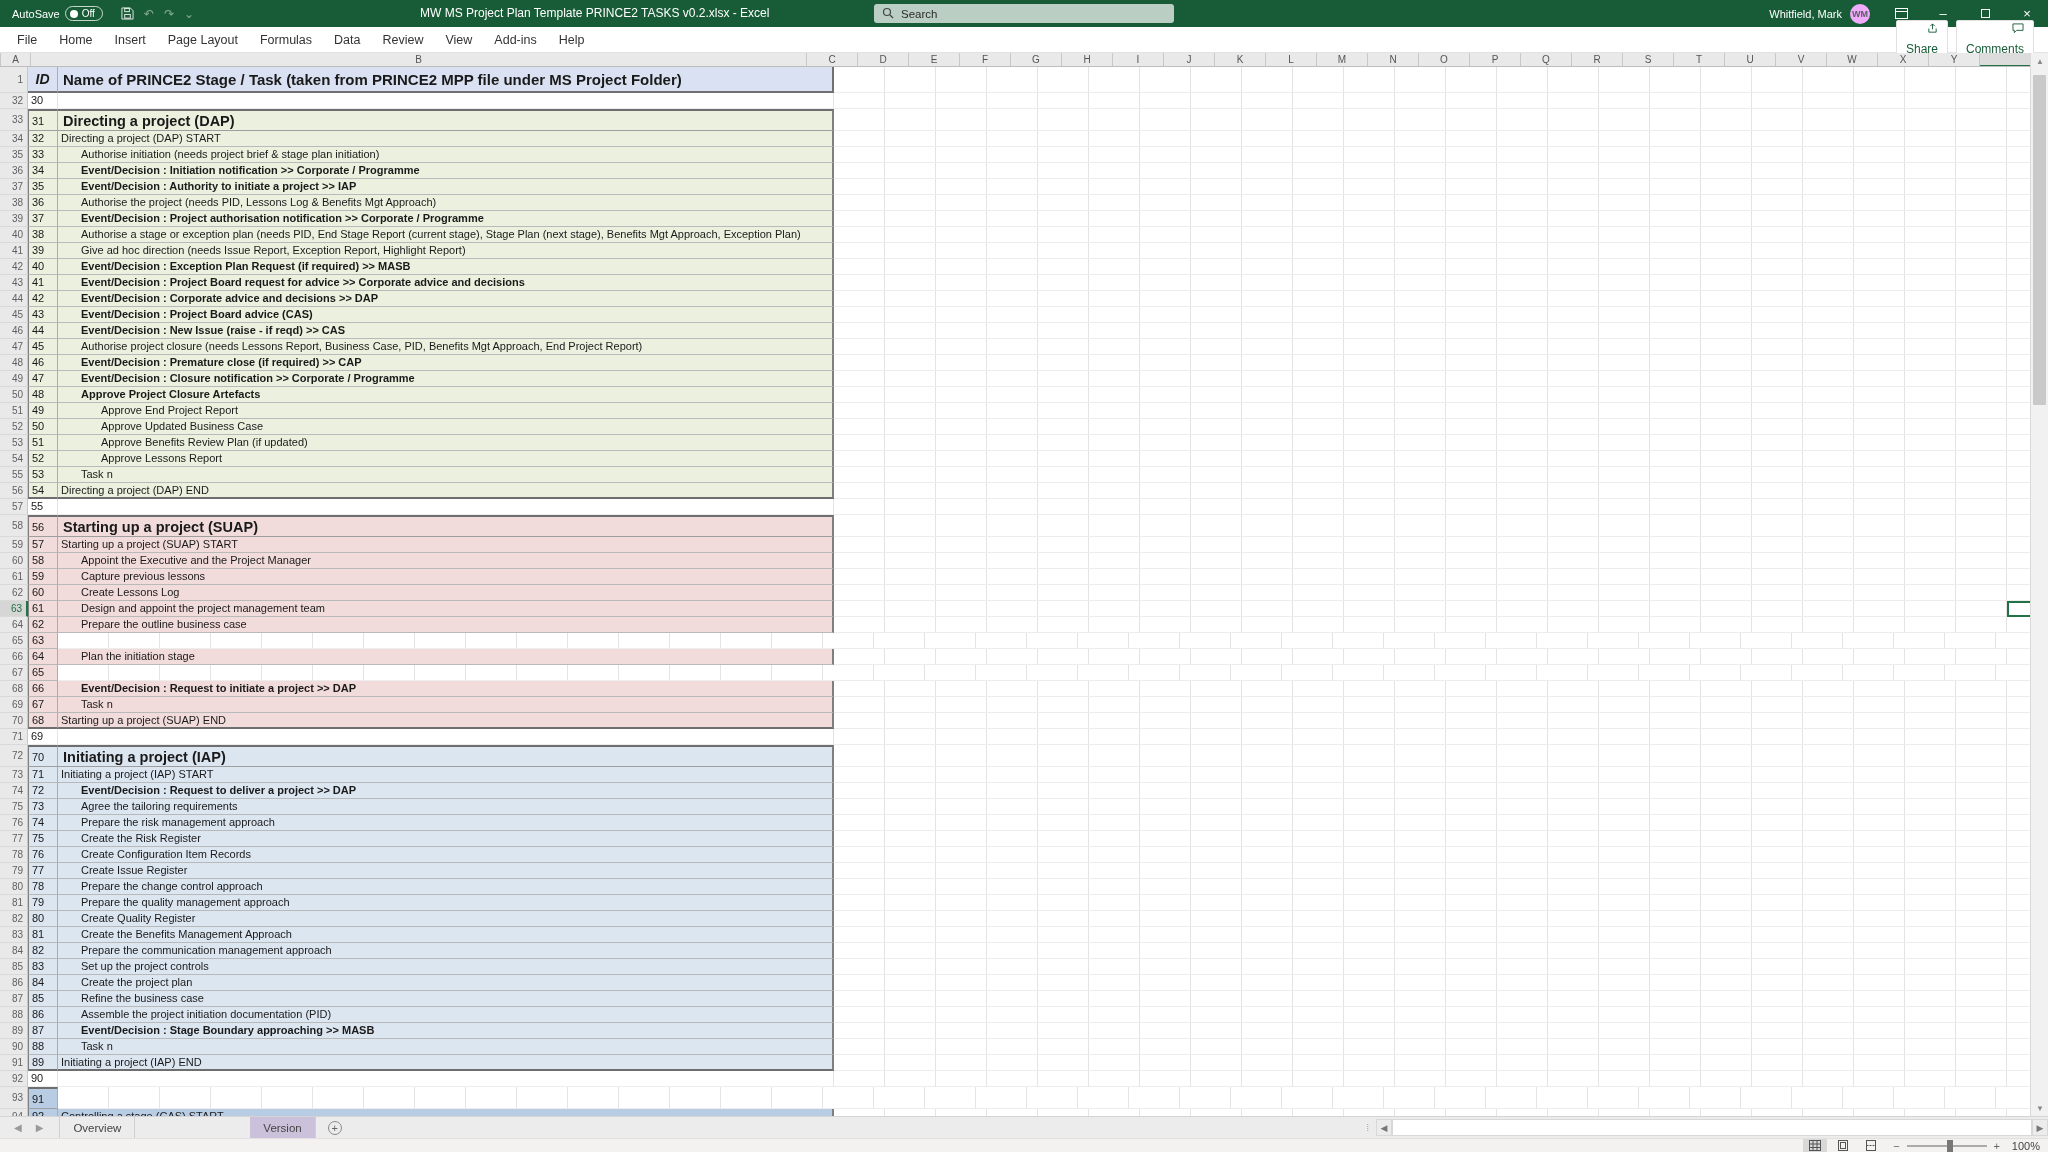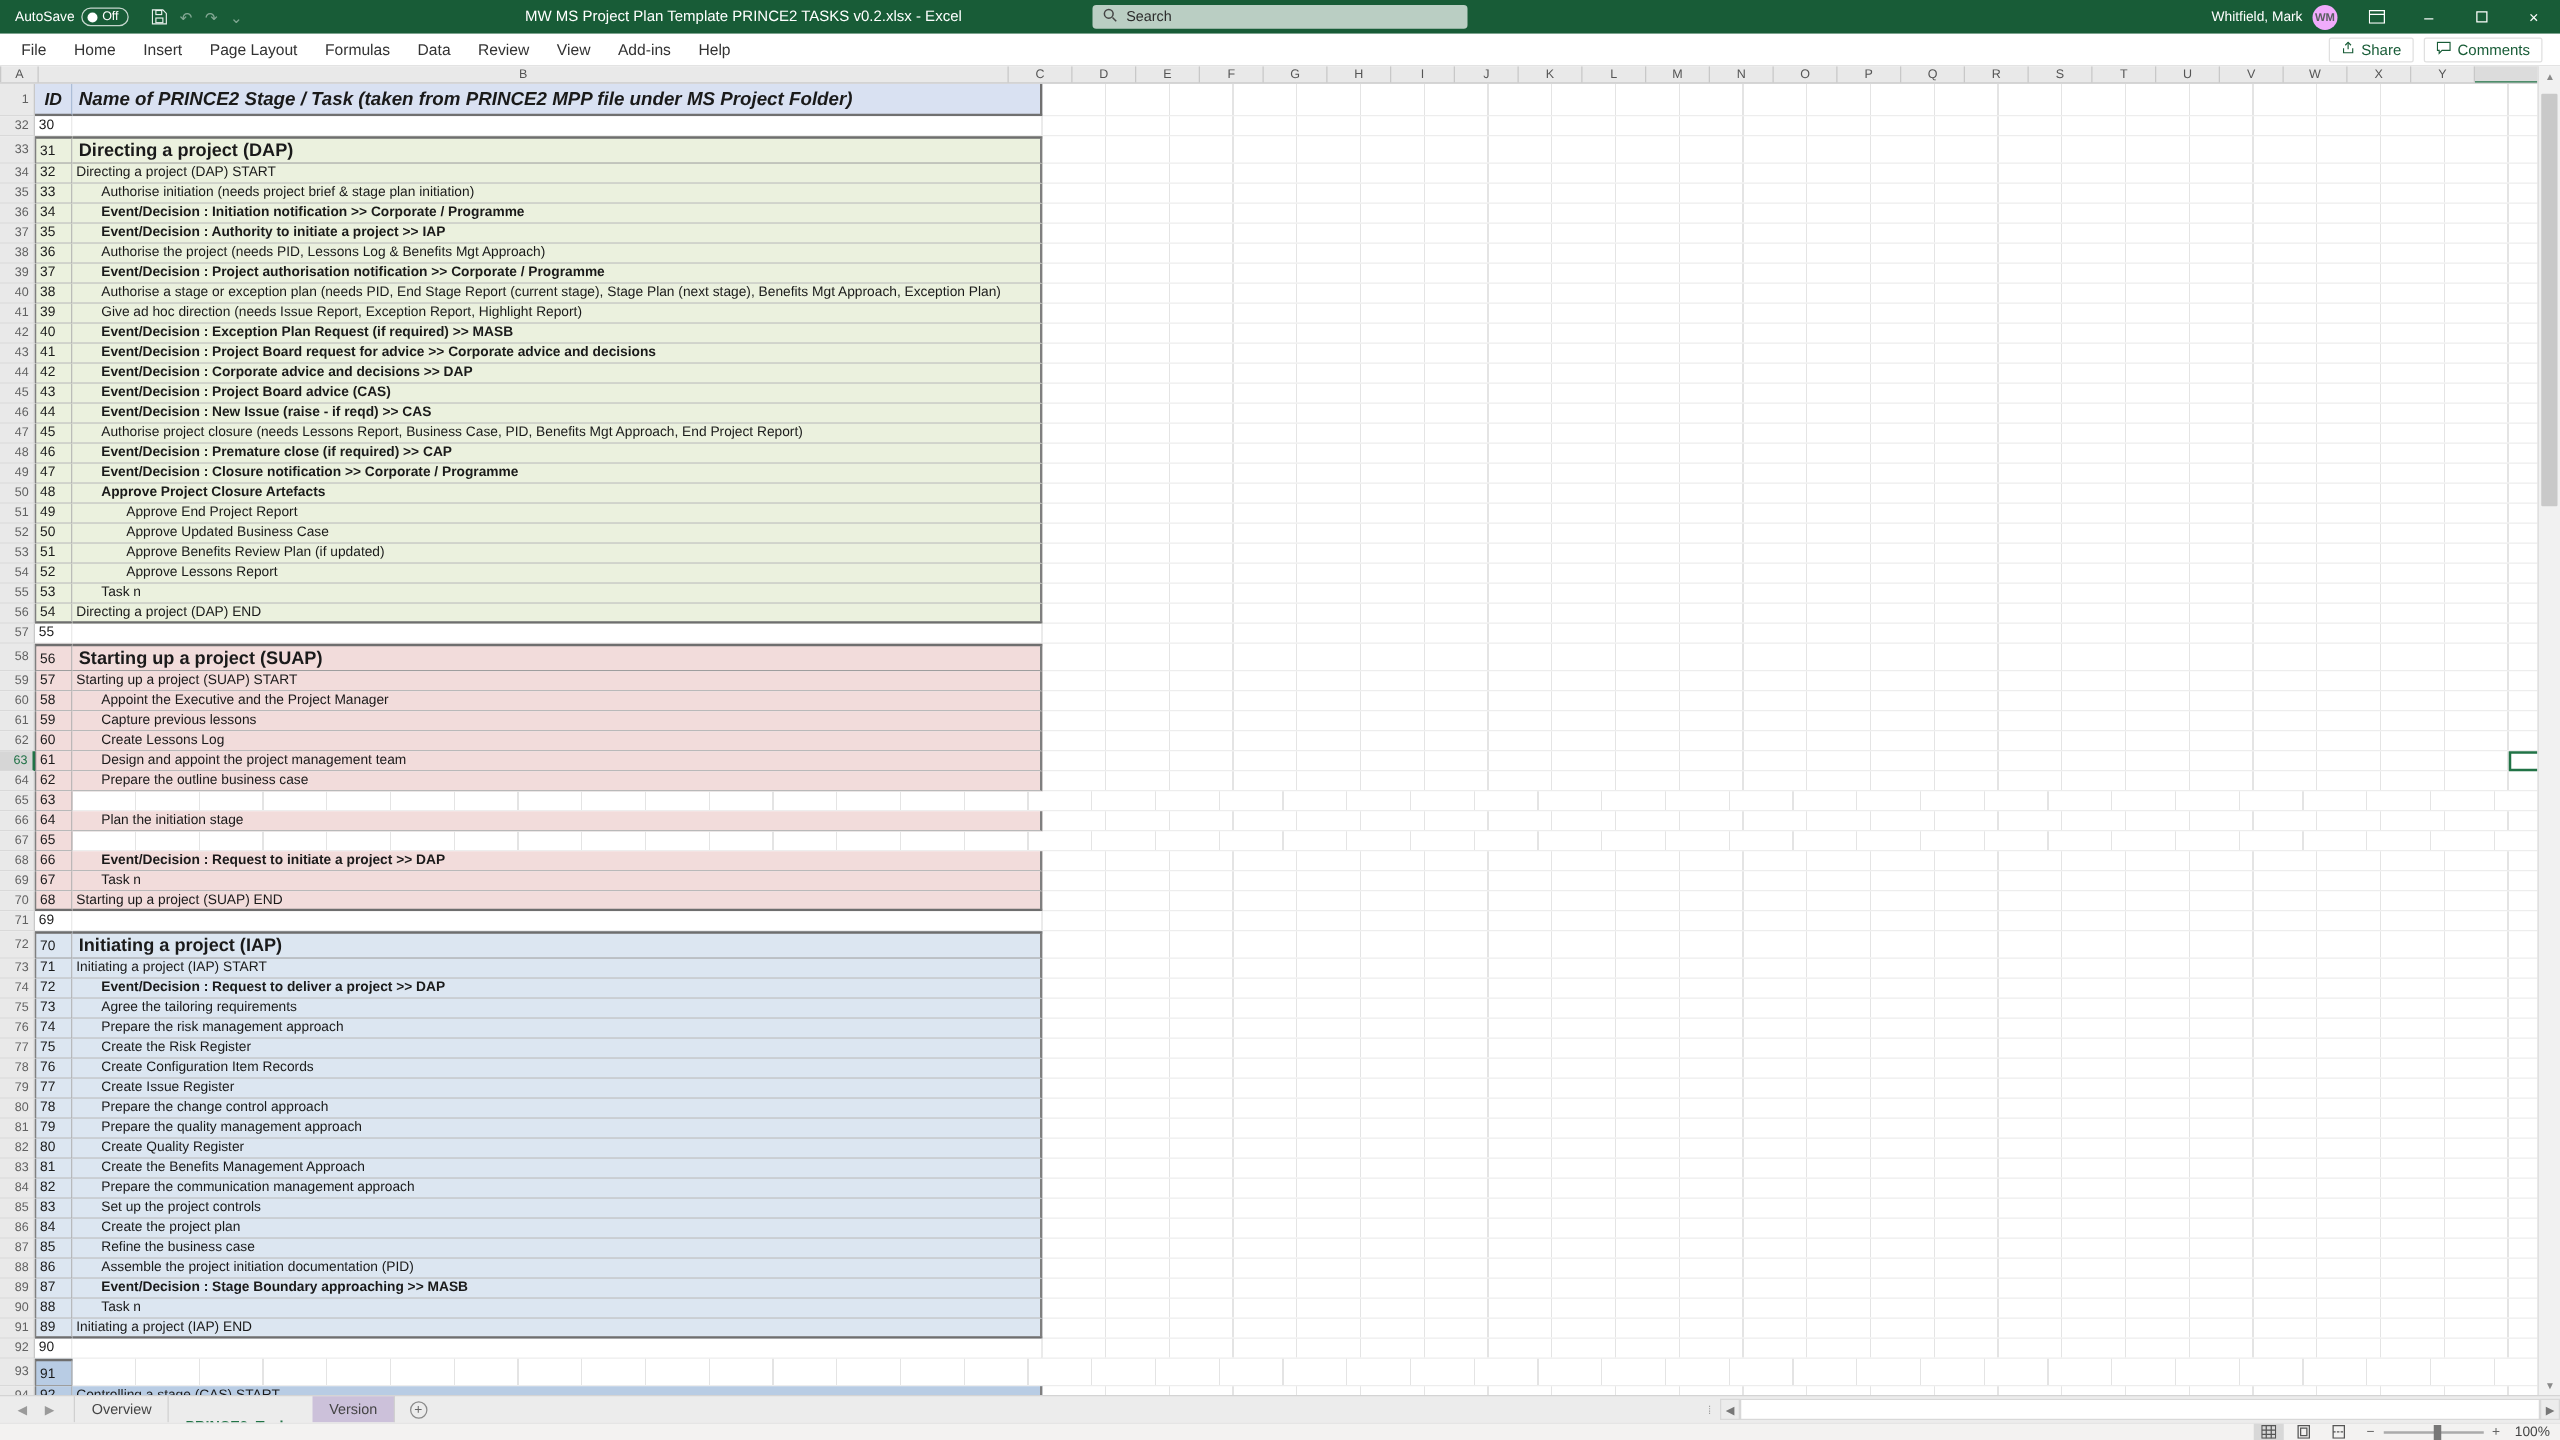--- a/index.html
+++ b/index.html
@@ -20,21 +20,21 @@
   .user-name { font-size:11px; margin-right:8px; }
   .avatar { width:20px; height:20px; border-radius:50%; background:#f0abfc; color:#5a5e63; font-size:9px; font-weight:bold; display:flex; align-items:center; justify-content:center; margin-right:10px; }
   .winbtn { width:42px; height:27px; display:flex; align-items:center; justify-content:center; color:#fff; font-size:13px; }
   .restore-glyph { width:9px; height:9px; border:1px solid #fff; display:inline-block; }
 
   
   .ribbonrow { position:absolute; top:27px; left:0; right:0; height:26px; background:#fff; display:flex; align-items:center; border-bottom:1px solid #e3e3e3; }
   .rtabs { display:flex; align-items:center; padding-left:6px; }
   .rtab { padding:0 11px; font-size:12.5px; color:#333; height:26px; line-height:26px; white-space:nowrap; }
   .rr-right { margin-left:auto; display:flex; align-items:center; gap:8px; padding-right:14px; }
-  .rbtn { display:flex; align-items:flex-end; gap:5px; font-size:12px; color:#185C37; border:1px solid #e0e0e0; border-radius:2px; padding:2px 9px; background:#fff; }
+  .rbtn { display:flex; align-items:flex-end; gap:5px; font-size:12px; color:#185C37; border:1px solid #e0e0e0; border-radius:2px; padding:2px 9px; background:#fff;flex-direction:column; }
 
   
   .colheaders { position:absolute; top:53px; left:0; width:2030px; height:14px; display:flex; background:#E9E9E9; border-bottom:1px solid #BDBDBD; overflow:hidden; }
   .corner { width:28px; height:14px; background:#E9E9E9; border-right:1px solid #C8C8C8; position:relative; }
   .corner:after { content:""; position:absolute; right:1px; bottom:1px; border-left:8px solid transparent; border-bottom:8px solid #B9B9B9; }
   .colh { height:14px; font-size:10px; color:#555; text-align:center; line-height:14px; border-right:1px solid #C8C8C8; flex:none; overflow:hidden; }
   .ca-w { width:30px; } .cb-w { width:776px; } .cn-w { width:51px; }
   .selcol { background:#DCDCDC; border-bottom:2px solid #217346; }
 
   
@@ -49,21 +49,21 @@
   .s-dap  .ca, .s-dap  .cb { background:#EBF1DE; }
   .s-suap .ca, .s-suap .cb { background:#F2DCDB; }
   .s-iap  .ca, .s-iap  .cb { background:#DCE6F1; }
   .s-cas  .ca, .s-cas  .cb { background:#B8CCE4; }
   .s-head .ca, .s-head .cb { background:#D9E1F2; }
   .sec .ca { border-left:1px solid #7F7F7F; border-right:1px solid #ABABAB; border-bottom:1px solid #B9B9B9; }
   .sec .cb { border-right:2px solid #7F7F7F; border-bottom:1px solid #B9B9B9; }
   .k-row1 { height:26px; }
   .k-row1 .rn { line-height:25px; }
   .k-row1 .ca { font-weight:bold; font-style:italic; font-size:14px; text-align:center; padding-left:0; line-height:25px; border-right:1px solid #9DB0CE; border-bottom:2px solid #707070; }
-  .k-row1 .cb { font-weight:bold; font-style:italic; font-size:15px; padding-left:5px; line-height:25px; border-right:2px solid #707070; border-bottom:2px solid #707070; }
+  .k-row1 .cb { font-weight:bold; font-size:15px; padding-left:5px; line-height:25px; border-right:2px solid #707070; border-bottom:2px solid #707070; }
   .k-section { height:22px; }
   .k-section .rn { line-height:21px; }
   .k-section .ca { line-height:21px; border-top:2px solid #6E6E6E; border-bottom:1px solid #9E9E9E; }
   .k-section .cb { font-weight:bold; font-size:14.5px; padding-left:5px; line-height:21px; border-top:2px solid #6E6E6E; border-bottom:1px solid #9E9E9E; }
   .k-l0 .cb { padding-left:3px; }
   .k-l1 .cb { padding-left:23px; }
   .k-l1b .cb { padding-left:23px; font-weight:bold; }
   .k-l2 .cb { padding-left:43px; }
   .endrow .ca, .endrow .cb { border-bottom:2px solid #6E6E6E; }
   .rn.sel { background:#D6D6D6; color:#1E7145; border-right:2px solid #217346; }

